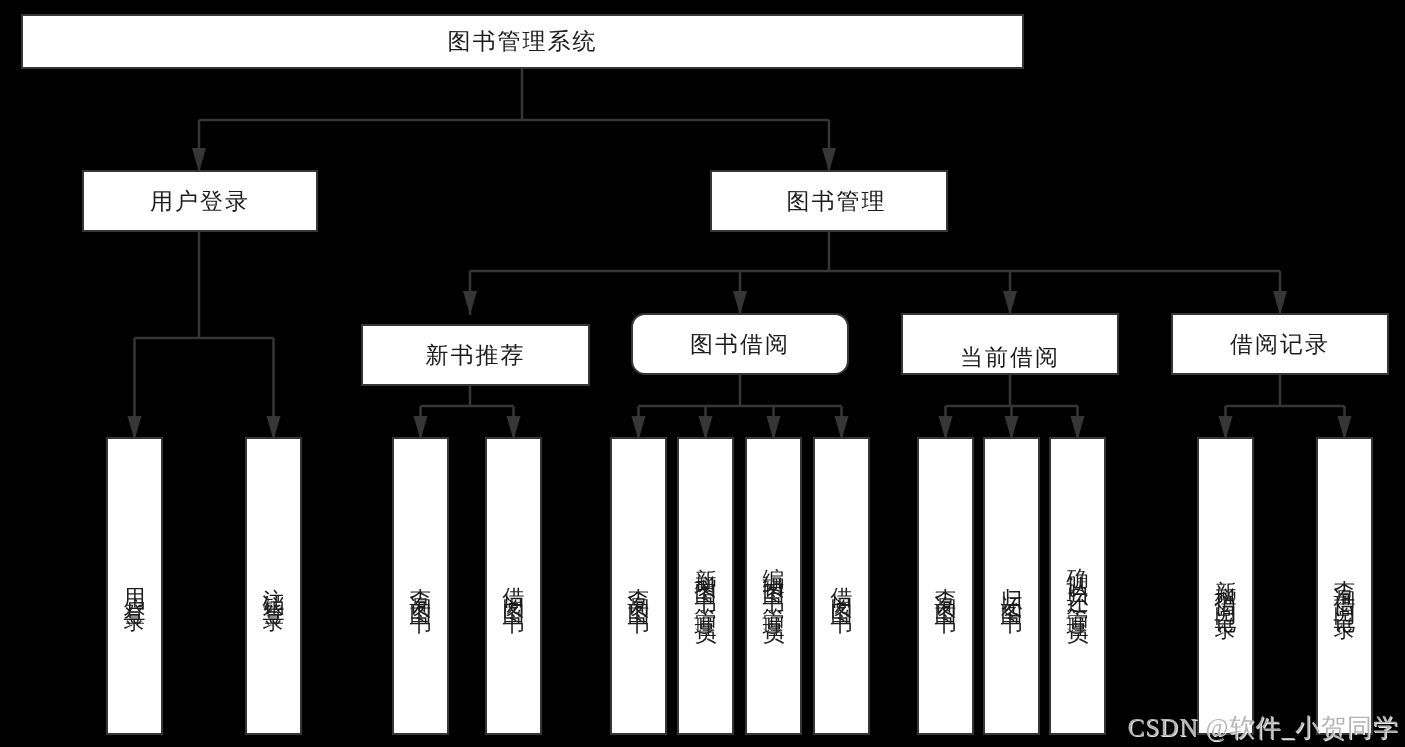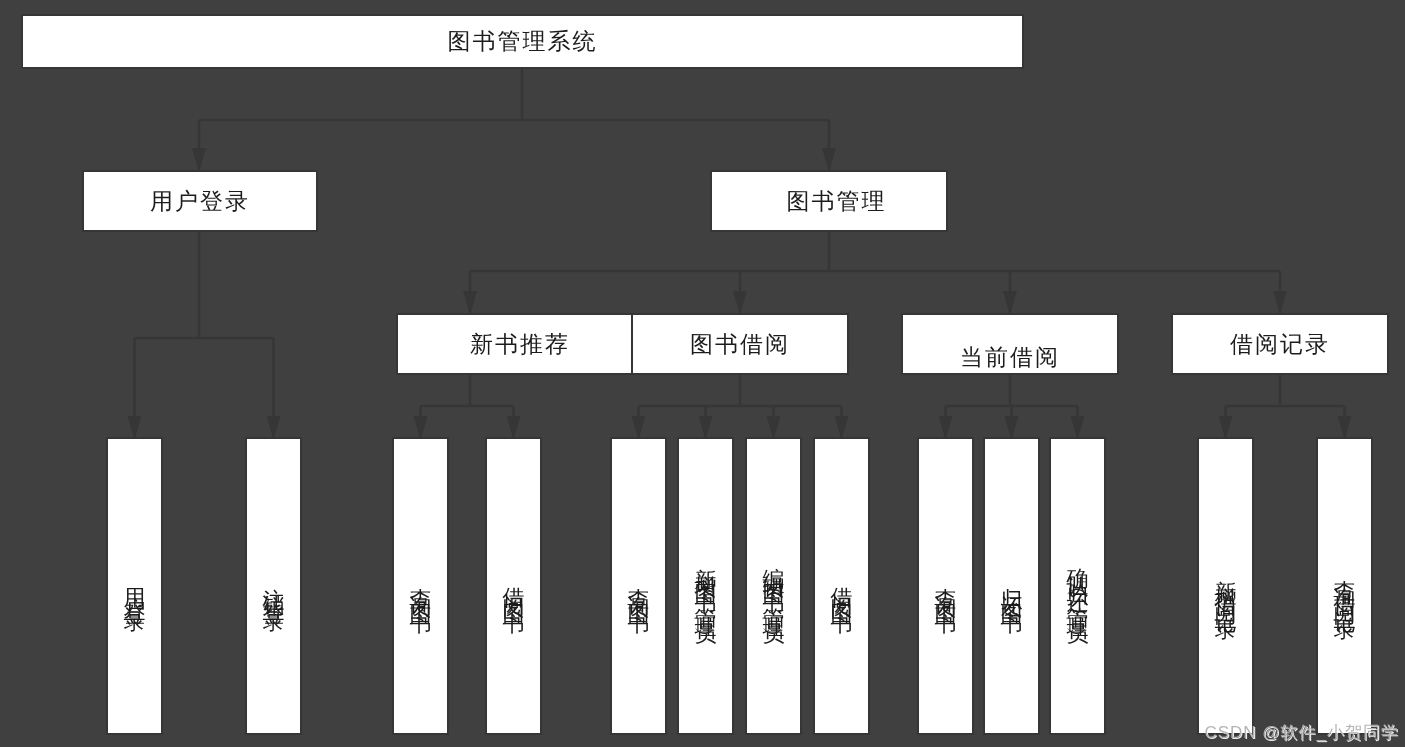--- a/index.html
+++ b/index.html
@@ -1,22 +1,22 @@
 <!DOCTYPE html>
 <html><head>
 <meta charset="utf-8">
 <style>
   html, body { margin: 0; padding: 0; background: #ffffff; }
   .canvas {
     position: relative;
     width: 1405px;
     height: 747px;
-    background: #404040;
+    background: #000000;
     overflow: hidden;
-    font-family: Liberation Sans, sans-serif;
+    font-family: Liberation Serif, serif;
     color: #1c1c1c;
   }
   .wires {
     position: absolute;
     left: 0; top: 0;
     width: 1405px; height: 747px;
   }
   .node {
     position: absolute;
     box-sizing: border-box;
@@ -38,21 +38,21 @@
     font-size: 22px;
     line-height: 1;
     letter-spacing: 8px;
     color: #1c1c1c;
     white-space: nowrap;
   }
   .watermark {
     position: absolute;
     right: 6px;
     bottom: 3px;
-    font-size: 17px;
+    font-size: 25px;
     color: #b4b4b4;
     letter-spacing: 1px;
     text-shadow: 1px 1px 0 rgba(255,255,255,0.9);
     white-space: nowrap;
     z-index: 5;
   }
 </style>
 </head>
 <body>
 
@@ -105,24 +105,24 @@
     <span>图书管理系统</span>
   </div>
 
   <div class="node hnode" style="left:82px; top:170px; width:236px; height:62px;">
     <span>用户登录</span>
   </div>
   <div class="node hnode" style="left:710px; top:170px; width:238px; height:62px;padding-left:15px;">
     <span>图书管理</span>
   </div>
 
-  <div class="node hnode" style="left:361px; top:313px; width:248px; height:62px;margin-left:35px;">
+  <div class="node hnode" style="left:361px; top:324px; width:229px; height:62px;">
     <span>新书推荐</span>
   </div>
-  <div class="node hnode" style="left:631px; top:313px; width:218px; height:62px;">
+  <div class="node hnode" style="left:631px; top:313px; width:218px; height:62px;border-radius:14px;">
     <span>图书借阅</span>
   </div>
   <div class="node hnode" style="left:901px; top:313px; width:218px; height:62px;align-items:flex-end;">
     <span>当前借阅</span>
   </div>
   <div class="node hnode" style="left:1171px; top:313px; width:218px; height:62px;">
     <span>借阅记录</span>
   </div>
 
   <div class="node leaf" style="left:106px; top:437px; width:57px; height:298px;">

